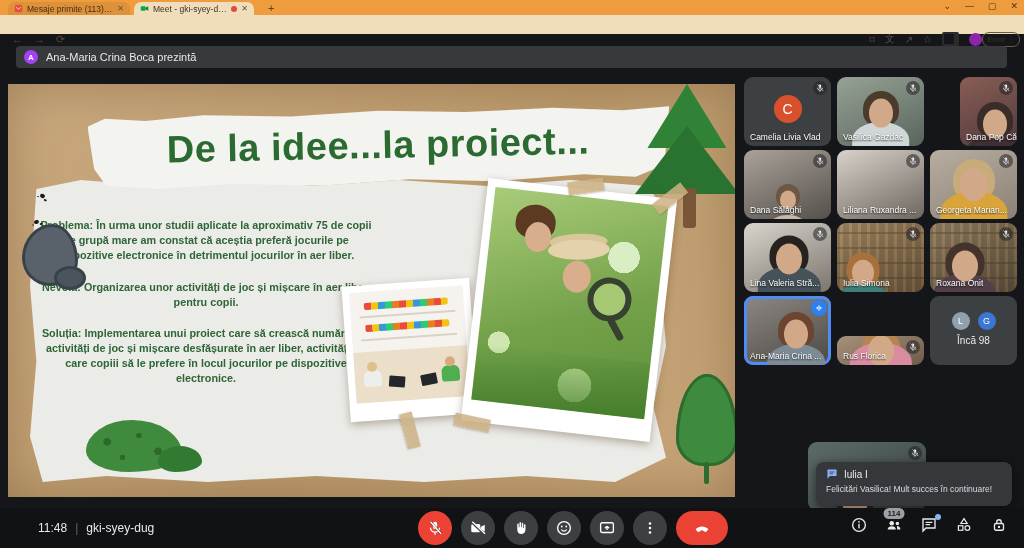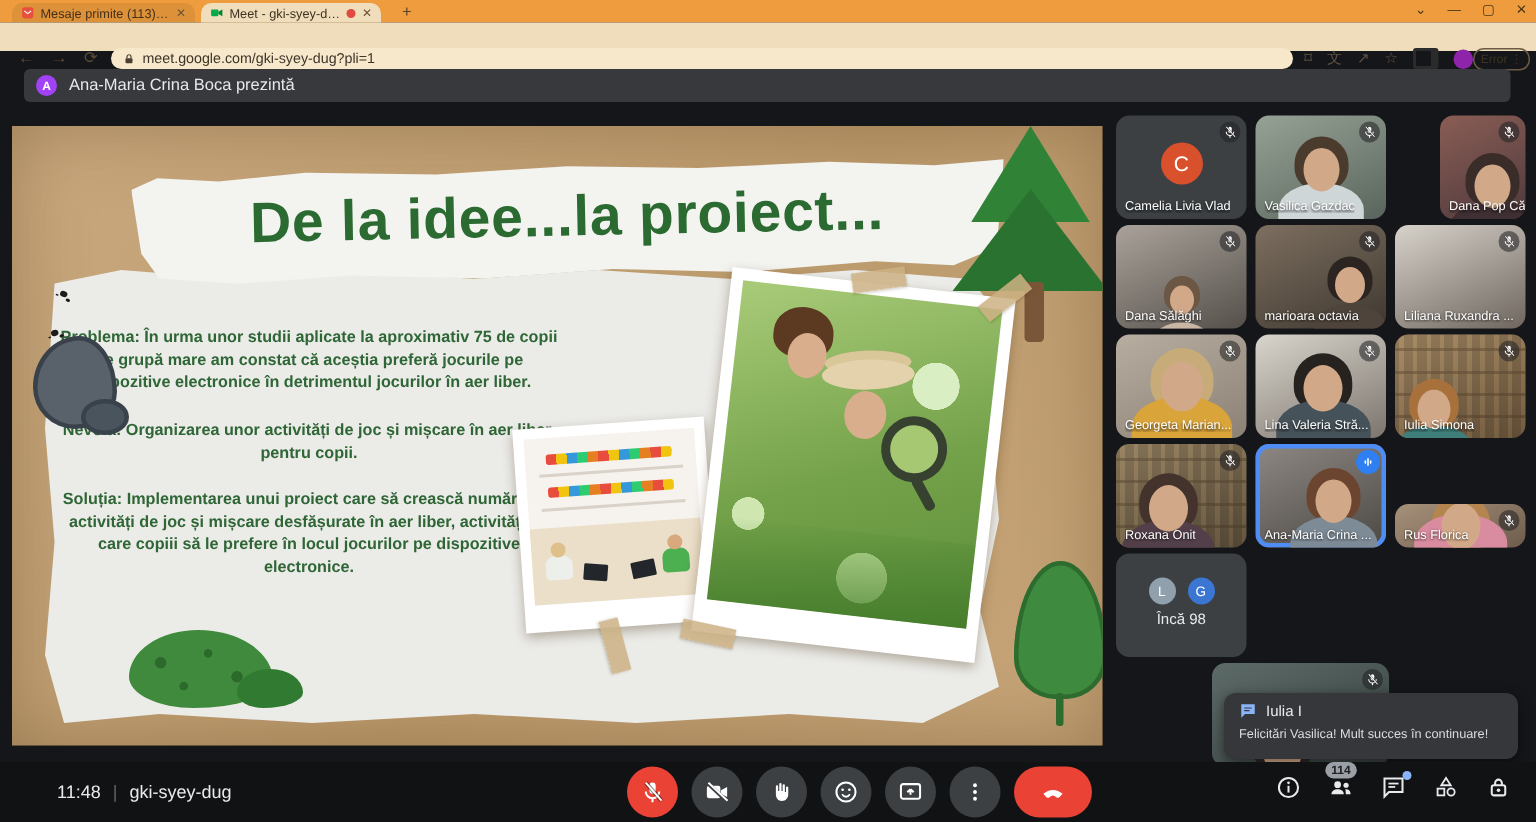--- a/index.html
+++ b/index.html
@@ -170,27 +170,20 @@
       <span>⌄</span>
       <span>—</span>
       <span>▢</span>
       <span>✕</span>
     </div>
 </div>
 <div id="navbar">
   <span class="navico" style="left:12px">←</span>
   <span class="navico" style="left:34px">→</span>
   <span class="navico" style="left:56px">⟳</span>
-  <div id="urlpill">
-    <svg width="8" height="9" viewBox="0 0 24 24">
-        <rect x="5" y="10" width="14" height="10" rx="2" fill="#4a3f33"></rect>
-        <path d="M8 10V7a4 4 0 0 1 8 0v3" stroke="#4a3f33" stroke-width="2.4" fill="none"></path>
-      </svg>
-    <span>meet.google.com/gki-syey-dug?pli=1</span>
-  </div>
   <div id="navright">
     <span class="ni">⌑</span>
     <span class="ni">文</span>
     <span class="ni">↗</span>
     <span class="ni">☆</span>
     <span id="sidebarsq"></span>
     <span id="chromeavatar"></span>
   </div>
   <div id="errorpill">
     <span>Error</span>
@@ -303,35 +296,20 @@
           <line x1="6" y1="3.6" x2="20" y2="19.6" stroke="rgba(0,0,0,.45)" stroke-width="3.6"></line>
           <line x1="6" y1="3.6" x2="20" y2="19.6" stroke="#fff" stroke-width="1.8"></line>
         </svg>
       </div>
     </div>
     <div class="tile" style="background: linear-gradient(155deg, rgb(170, 162, 154), rgb(85, 80, 75));">
       <div class="fhair" style="left: 50%; top: 66%; width: 24px; height: 24px; background: rgb(107, 87, 68);"></div>
       <div class="fbody" style="left: 50%; top: 112%; width: 38.4px; height: 24px; background: rgb(201, 182, 164);"></div>
       <div class="fskin" style="left: 50%; top: 72%; width: 16px; height: 19.2px; background: rgb(210, 169, 136);"></div>
       <div class="name">Dana Sălăghi</div>
-      <div class="chip">
-        <svg viewBox="0 0 24 24">
-          <rect x="9.2" y="3.5" width="5.6" height="10" rx="2.8" fill="#fff"></rect>
-          <path d="M6 11.5a6 6 0 0 0 12 0" fill="none" stroke="#fff" stroke-width="1.8"></path>
-          <line x1="12" y1="17.5" x2="12" y2="21" stroke="#fff" stroke-width="1.8"></line>
-          <line x1="6" y1="3.6" x2="20" y2="19.6" stroke="rgba(0,0,0,.45)" stroke-width="3.6"></line>
-          <line x1="6" y1="3.6" x2="20" y2="19.6" stroke="#fff" stroke-width="1.8"></line>
-        </svg>
-      </div>
-    </div>
-    <div class="tile" style="background: linear-gradient(155deg, rgb(125, 111, 96), rgb(63, 56, 48));">
-      <div class="fhair" style="left: 72%; top: 52%; width: 30px; height: 30px; background: rgb(44, 36, 32);"></div>
-      <div class="fbody" style="left: 72%; top: 98%; width: 48px; height: 30px; background: rgb(78, 68, 60);"></div>
-      <div class="fskin" style="left: 72%; top: 58%; width: 20px; height: 24px; background: rgb(210, 169, 136);"></div>
-      <div class="name">marioara octavia</div>
       <div class="chip">
         <svg viewBox="0 0 24 24">
           <rect x="9.2" y="3.5" width="5.6" height="10" rx="2.8" fill="#fff"></rect>
           <path d="M6 11.5a6 6 0 0 0 12 0" fill="none" stroke="#fff" stroke-width="1.8"></path>
           <line x1="12" y1="17.5" x2="12" y2="21" stroke="#fff" stroke-width="1.8"></line>
           <line x1="6" y1="3.6" x2="20" y2="19.6" stroke="rgba(0,0,0,.45)" stroke-width="3.6"></line>
           <line x1="6" y1="3.6" x2="20" y2="19.6" stroke="#fff" stroke-width="1.8"></line>
         </svg>
       </div>
     </div>

